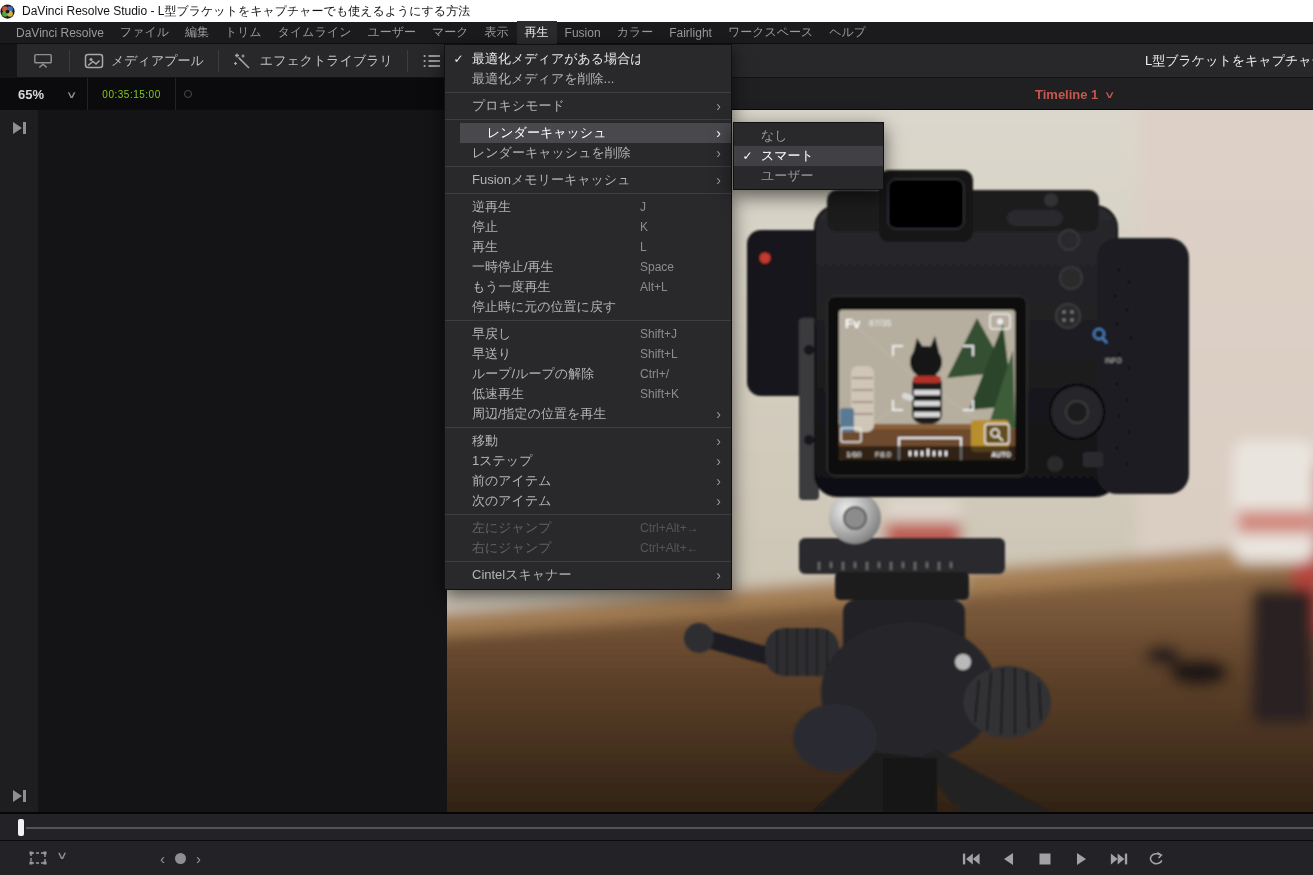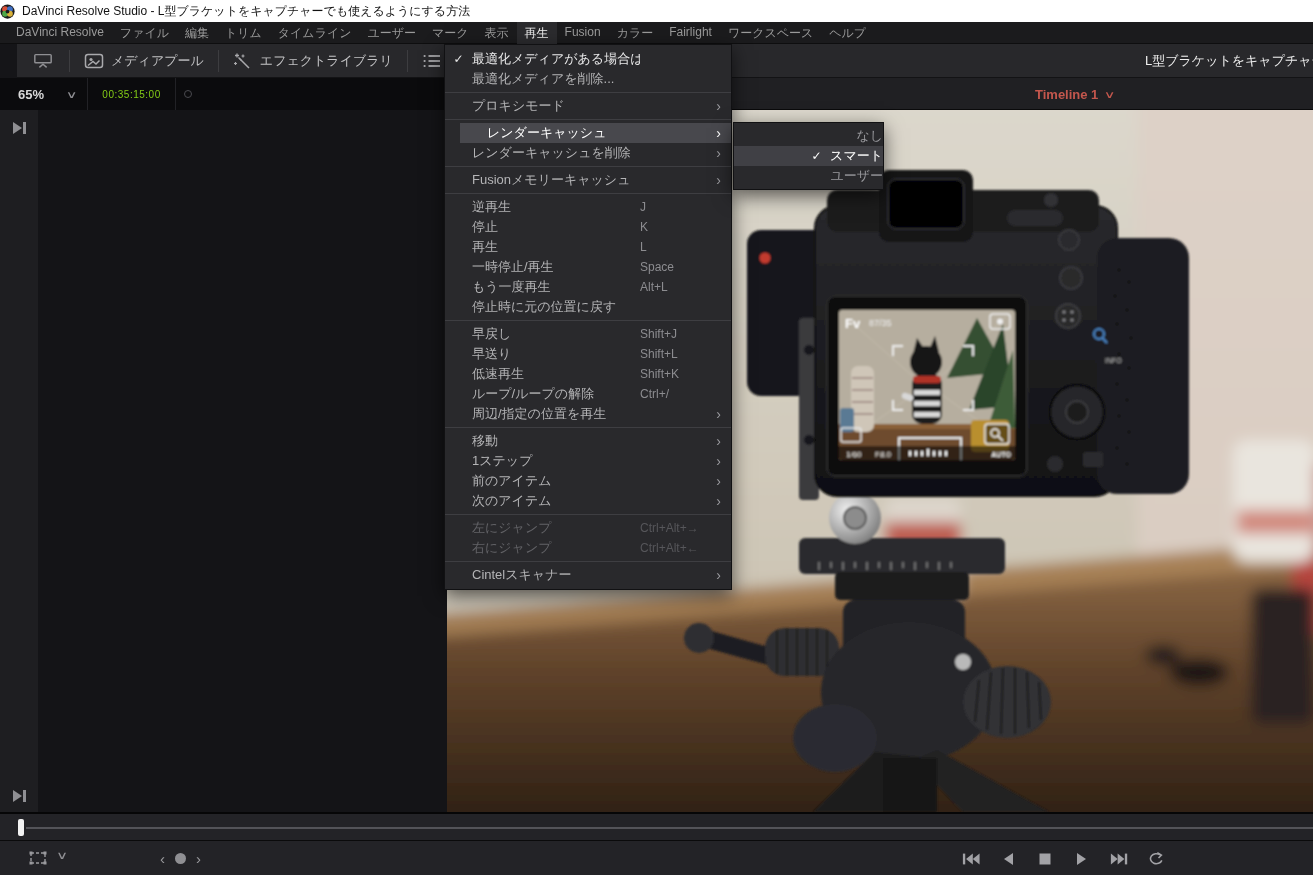--- a/index.html
+++ b/index.html
@@ -7,21 +7,21 @@
   body { font-family:"Liberation Sans","DejaVu Sans",sans-serif; }
   .screen { position:relative; width:1313px; height:875px; overflow:hidden; background:#151518; }
 
   
   .titlebar { position:absolute; left:0; top:0; width:1313px; height:22px; background:#ffffff;
               display:flex; align-items:center; gap:7px; }
   .titlebar .title { font-size:12px; color:#111; white-space:nowrap; }
 
   
   .menubar { position:absolute; left:0; top:22px; width:1313px; height:22px; background:#1b1b1d;
-             display:flex; align-items:flex-start; padding-left:8px; border-bottom:1px solid #0e0e0f; }
+             display:flex; align-items:center; padding-left:8px; border-bottom:1px solid #0e0e0f; }
   .menubar .mitem { font-size:12px; color:#9a9a9a; padding:3px 8px; white-space:nowrap; cursor:default; }
   .menubar .mitem.active { color:#f0f0f0; background:#2b2b2e; }
 
   
   .toolbar { position:absolute; left:17px; top:44px; width:1313px; height:34px; background:#28282b;
              border-bottom:1px solid #131315; display:flex; align-items:center; }
   .tbtn { display:flex; align-items:center; gap:7px; padding:0 14px; height:100%; color:#c3c3c5; font-size:13px; white-space:nowrap; }
   .tsep { width:1px; height:22px; background:#3d3d40; }
   .tool-icon { display:inline-flex; width:20px; height:18px; }
   .tool-icon svg { width:100%; height:100%; }
@@ -61,21 +61,21 @@
   .mi.checked { color:#e9e9ea; }
   .mi.hl { background:#48484d; color:#ffffff;margin-left:15px; }
   .mi.hl .ar, .mi.hl .sc { color:#ffffff; }
   .mi.disabled { color:#626266; }
   .mi.disabled .sc { color:#56565a; }
   .msep { height:1px; background:#3e3e42; margin:3px 0; }
 
   
   .submenu-panel { position:absolute; left:733px; top:122px; width:151px; background:#29292c;
                    border:1px solid #111113; box-shadow:0 6px 18px rgba(0,0,0,.6); padding:3px 0; z-index:31; }
-  .smi { display:flex; align-items:center; height:20px; font-size:13px; color:#9a9a9e;justify-content:flex-end; }
+  .smi { display:flex; align-items:center; height:20px; font-size:13px; color:#9a9a9e; }
   .smi .ck { width:27px; text-align:center; font-size:12px; color:#ffffff; flex:none; }
   .smi.hl { background:#404045; color:#ffffff; }
 
   
   .scrubber { position:absolute; left:0; top:812px; width:1313px; height:28px; background:#232327; border-top:2px solid #060607; }
   .scrub-line { position:absolute; left:26px; right:0; top:13px; height:2px; background:#535358; }
   .playhead { position:absolute; left:18px; top:5px; width:6px; height:17px; background:#f2f2f2; border-radius:2px; }
 
   
   .transport { position:absolute; left:0; top:840px; width:1313px; height:35px; background:#232327; border-top:1px solid #0a0a0b; }
@@ -512,28 +512,28 @@
         <span class="ar"></span>
       </div>
       <div class="mi">
         <span class="ck"></span>
         <span class="lb">早送り</span>
         <span class="sc">Shift+L</span>
         <span class="ar"></span>
       </div>
       <div class="mi">
         <span class="ck"></span>
+        <span class="lb">ループ/ループの解除</span>
+        <span class="sc">Ctrl+/</span>
+        <span class="ar"></span>
+      </div>
+      <div class="mi">
+        <span class="ck"></span>
         <span class="lb">低速再生</span>
         <span class="sc">Shift+K</span>
-        <span class="ar"></span>
-      </div>
-      <div class="mi">
-        <span class="ck"></span>
-        <span class="lb">ループ/ループの解除</span>
-        <span class="sc">Ctrl+/</span>
         <span class="ar"></span>
       </div>
       <div class="mi">
         <span class="ck"></span>
         <span class="lb">周辺/指定の位置を再生</span>
         <span class="sc"></span>
         <span class="ar">›</span>
       </div>
       <div class="msep"></div>
       <div class="mi">

